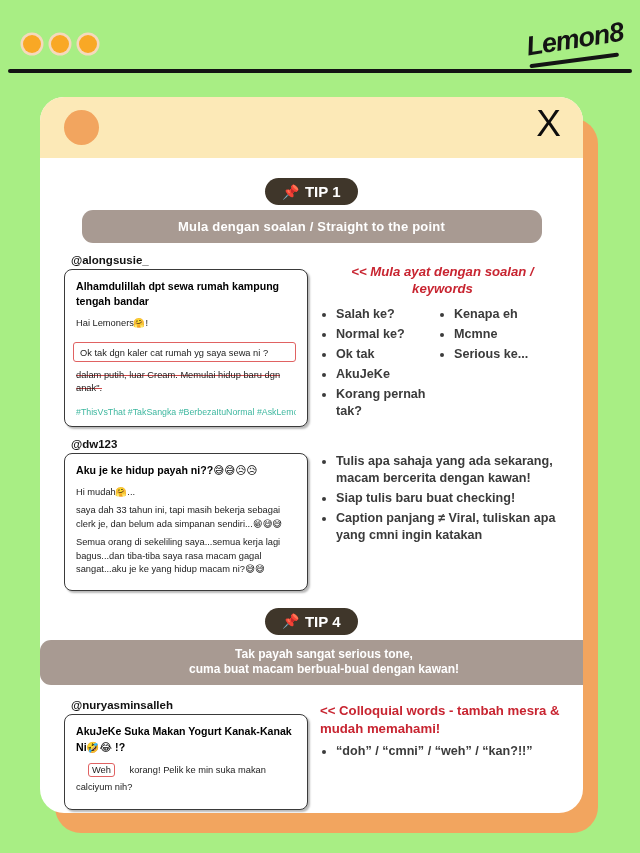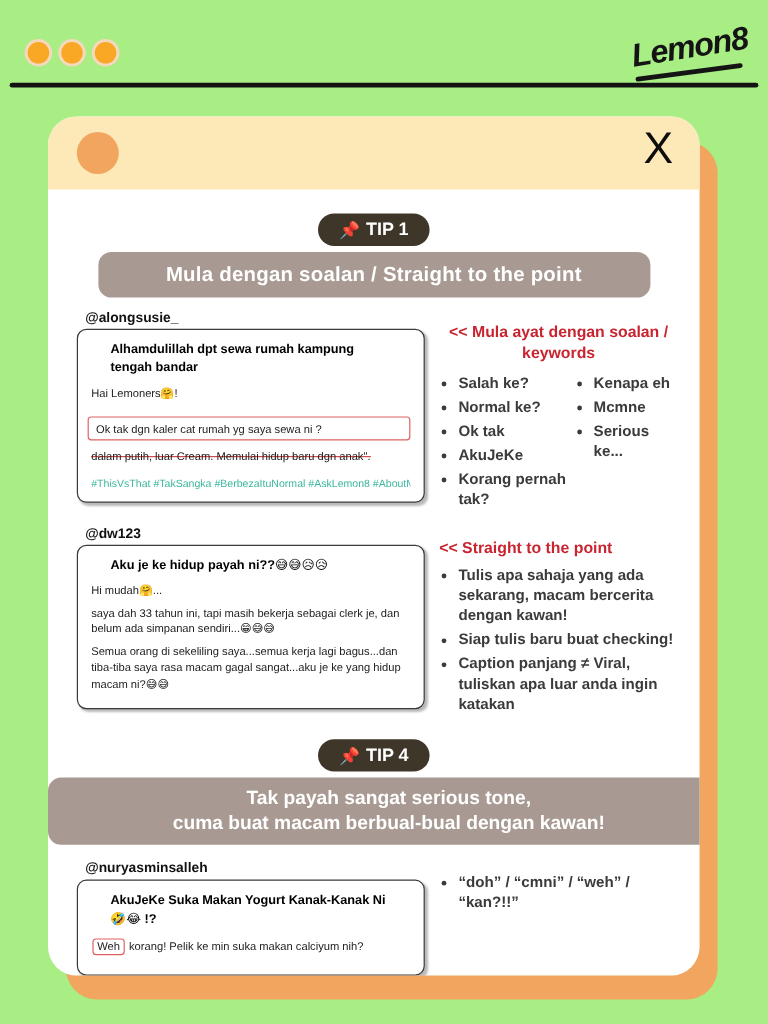--- a/index.html
+++ b/index.html
@@ -27,52 +27,52 @@
   .close { position:absolute; right:22px; top:8px; font-size:37px; font-weight:400; color:#0d0d0d; line-height:1; cursor:pointer; }
 
   
   .tip-badge {
     display:flex; width:max-content; align-items:center; gap:5px;
     margin:20px auto 5px; background:#3f362a; color:#ffffff;
     border-radius:18px; padding:5px 17px; font-size:15px; font-weight:bold;
   }
   .tip-badge .pin { font-size:14px; }
   .banner { background:#a89a92; color:#ffffff; font-weight:bold; text-align:center; border-radius:11px; margin:0 auto; }
-  .banner1 { width:460px; font-size:17px; padding:9px 4px; letter-spacing:.2px; }
-  .banner2 { width:568px; font-size:16px; padding:7px 4px; line-height:1.32; }
+  .banner1 { width:460px; font-size:13px; padding:9px 4px; letter-spacing:.2px; }
+  .banner2 { width:568px; font-size:12px; padding:7px 4px; line-height:1.32; }
   .mt16 { margin-top:17px; }
 
   
   .row { display:flex; gap:12px; padding:0 18px 0 24px; margin-top:10px; }
-  .post-col { width:290px; flex:none; }
+  .post-col { width:244px; flex:none; }
   .note-col { flex:1; padding-top:10px; }
   .handle { font-weight:bold; font-size:11.5px; color:#111; margin:1px 0 3px 7px; }
   .post-box {
     background:#fff; border:1.6px solid #3a3a3a; border-radius:8px;
     padding:9px 11px 8px; font-size:9.3px; color:#222; line-height:1.45;
     box-shadow:2px 2px 2px rgba(0,0,0,.28);
   }
-  .post-title { font-size:10.6px; font-weight:bold; color:#000; margin:0 16px 7px; }
+  .post-title { font-size:10.6px; font-weight:bold; color:#000; margin:0 0 7px; }
   .post-line { margin:5px 0; }
   .red-box { border:1.4px solid #e06262; border-radius:3px; padding:4px 6px 0; margin:12px 0 0 -3px; }
   .struck-wrap { margin:7px 0 0; }
   .strike-red, .seg-tagx {
     background-image:linear-gradient(#cf4a4a,#cf4a4a);
     background-size:100% 1.4px; background-position:0 58%; background-repeat:no-repeat;
   }
   .tags { color:#3eb79f; font-size:8.8px; margin-top:10px; white-space:nowrap; overflow:hidden; }
 
   
   .segline { margin:6px 0; line-height:1.8; }
-  .seg-boxed { border:1.3px solid #e06262; border-radius:3px; padding:1px 3px; margin:0 1px; }
+  .seg-boxed { border:1.3px solid #e06262; border-radius:3px; padding:1px 3px; margin:0 12px; }
 
   
   .note-head { color:#c82531; font-weight:bold; font-size:13.2px; line-height:1.32; }
-  .center { text-align:center; }
-  .note-cols { display:flex; margin-top:8px;justify-content:space-between; }
+  .center { text-align:center;font-style:italic; }
+  .note-cols { display:flex; margin-top:8px; }
   .note-cols ul:first-child { width:118px; }
   ul.note-list { margin:6px 0 0; padding-left:16px; color:#3b3b3b; font-size:12.6px; font-weight:600; line-height:1.35; }
   ul.note-list li { margin-bottom:3px; }
   .note-cols ul.note-list { margin-top:0; }
 </style>
 </head>
 <body>
 
 <div class="dots">
   <span class="dot"></span>
@@ -129,25 +129,24 @@
     <div class="post-col">
       <div class="handle">@dw123</div>
       <div class="post-box">
         <div class="post-title">Aku je ke hidup payah ni??😅😅😥😥</div>
         <div class="post-line">Hi mudah🤗...</div>
         <div class="post-line">saya dah 33 tahun ini, tapi masih bekerja sebagai clerk je, dan belum ada simpanan sendiri...😁😅😅</div>
         <div class="post-line">Semua orang di sekeliling saya...semua kerja lagi bagus...dan tiba-tiba saya rasa macam gagal sangat...aku je ke yang hidup macam ni?😅😅</div>
       </div>
     </div>
     <div class="note-col">
-      <div class="note-head">&lt;&lt; Straight to the point</div>
       <ul class="note-list">
         <li>Tulis apa sahaja yang ada sekarang, macam bercerita dengan kawan!</li>
         <li>Siap tulis baru buat checking!</li>
-        <li>Caption panjang ≠ Viral, tuliskan apa luar anda ingin katakan</li>
+        <li>Caption panjang ≠ Viral, tuliskan apa yang cmni ingin katakan</li>
       </ul>
     </div>
   </div>
 
   <div class="tip-badge mt16">
     <span class="pin">📌</span>
     <span>TIP 4</span>
   </div>
   <div class="banner banner2">
     <div>Tak payah sangat serious tone,</div>
@@ -157,20 +156,21 @@
   <div class="row" style="margin-top:13px">
     <div class="post-col">
       <div class="handle">@nuryasminsalleh</div>
       <div class="post-box">
         <div class="post-title">AkuJeKe Suka Makan Yogurt Kanak-Kanak Ni🤣😂 !?</div>
         <div class="segline"><span class="seg-boxed">Weh</span><span class="seg-text"> korang! Pelik ke min suka makan calciyum nih?</span></div>
 
       </div>
     </div>
     <div class="note-col" style="padding-top:4px">
+      <div class="note-head">&lt;&lt; Colloquial words - tambah mesra &amp; mudah memahami!</div>
       <ul class="note-list">
         <li>“doh” / “cmni” / “weh” / “kan?!!”</li>
 
       </ul>
 
     </div>
   </div>
 </div>
 
 </body></html>

